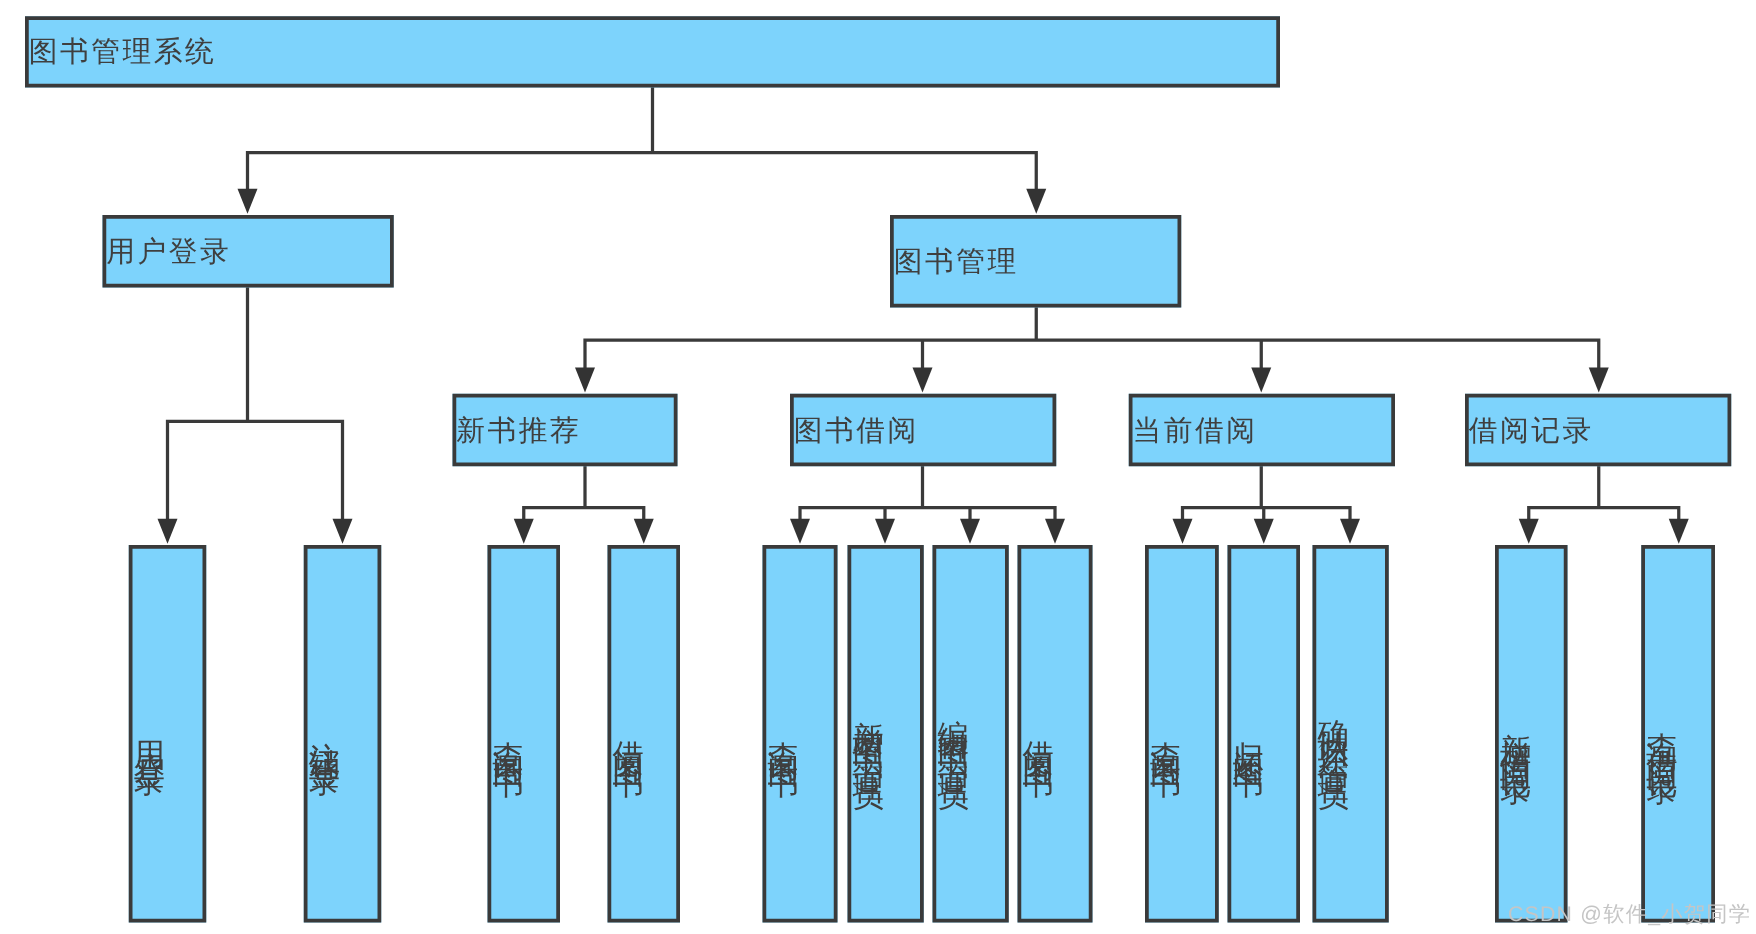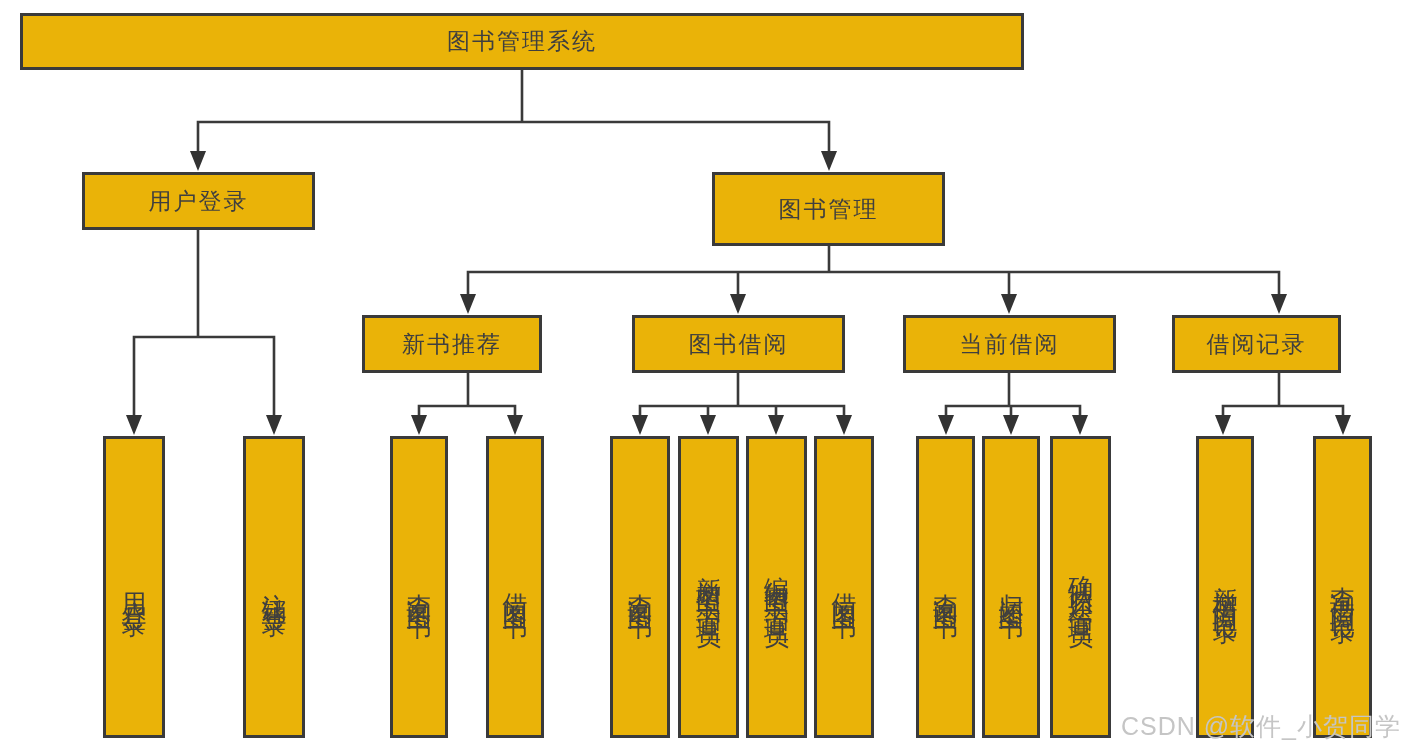--- a/index.html
+++ b/index.html
@@ -7,33 +7,33 @@
   }
   html,body{margin:0;padding:0;background:var(--bg);}
   .canvas{
     position:relative; width:1405px; height:747px; background:var(--bg);
     font-family:"Liberation Sans","DejaVu Sans",sans-serif; overflow:hidden;
   }
   .connectors{position:absolute;left:0;top:0;z-index:0;}
   .connectors path{fill:none;stroke:var(--line);stroke-width:2.6;stroke-linecap:square;}
   .connectors polygon{fill:#333;stroke:none;}
   .node{
-    position:absolute; box-sizing:border-box; background:#eab308;
+    position:absolute; box-sizing:border-box; background:#7dd3fc;
     border:3px solid var(--line); color:var(--text); z-index:1;
-    display:flex; align-items:center; justify-content:center;
+    display:flex; align-items:center; 
   }
   .hnode{font-size:23px; letter-spacing:2px;}
   .vnode{font-size:25px;}
   .vnode .nlabel{
     writing-mode:vertical-rl; text-orientation:mixed; letter-spacing:7px;
     line-height:1; white-space:nowrap;
   }
   .watermark{
     position:absolute; right:4px; bottom:4px; z-index:3;
-    color:var(--wm); font-size:25px; letter-spacing:1px; white-space:nowrap;margin-left:36px;
+    color:var(--wm); font-size:17px; letter-spacing:1px; white-space:nowrap;margin-left:36px;
   }
 </style>
 </head>
 <body>
 
 <div class="canvas">
 
   <svg class="connectors" width="1405" height="747" viewBox="0 0 1405 747">
 
     <path d="M522 70 V122 M198 122 H829 M198 122 V153 M829 122 V153"></path>
@@ -83,21 +83,21 @@
 
   <div class="node hnode" style="left:362px;top:315px;width:180px;height:58px">
     <span class="nlabel">新书推荐</span>
   </div>
   <div class="node hnode" style="left:632px;top:315px;width:213px;height:58px">
     <span class="nlabel">图书借阅</span>
   </div>
   <div class="node hnode" style="left:903px;top:315px;width:213px;height:58px">
     <span class="nlabel">当前借阅</span>
   </div>
-  <div class="node hnode" style="left:1172px;top:315px;width:169px;height:58px">
+  <div class="node hnode" style="left:1172px;top:315px;width:213px;height:58px">
     <span class="nlabel">借阅记录</span>
   </div>
 
   <div class="node vnode" style="left:103px;top:436px;width:62px;height:302px">
     <span class="nlabel">用户登录</span>
   </div>
   <div class="node vnode" style="left:243px;top:436px;width:62px;height:302px">
     <span class="nlabel">注销登录</span>
   </div>
 

